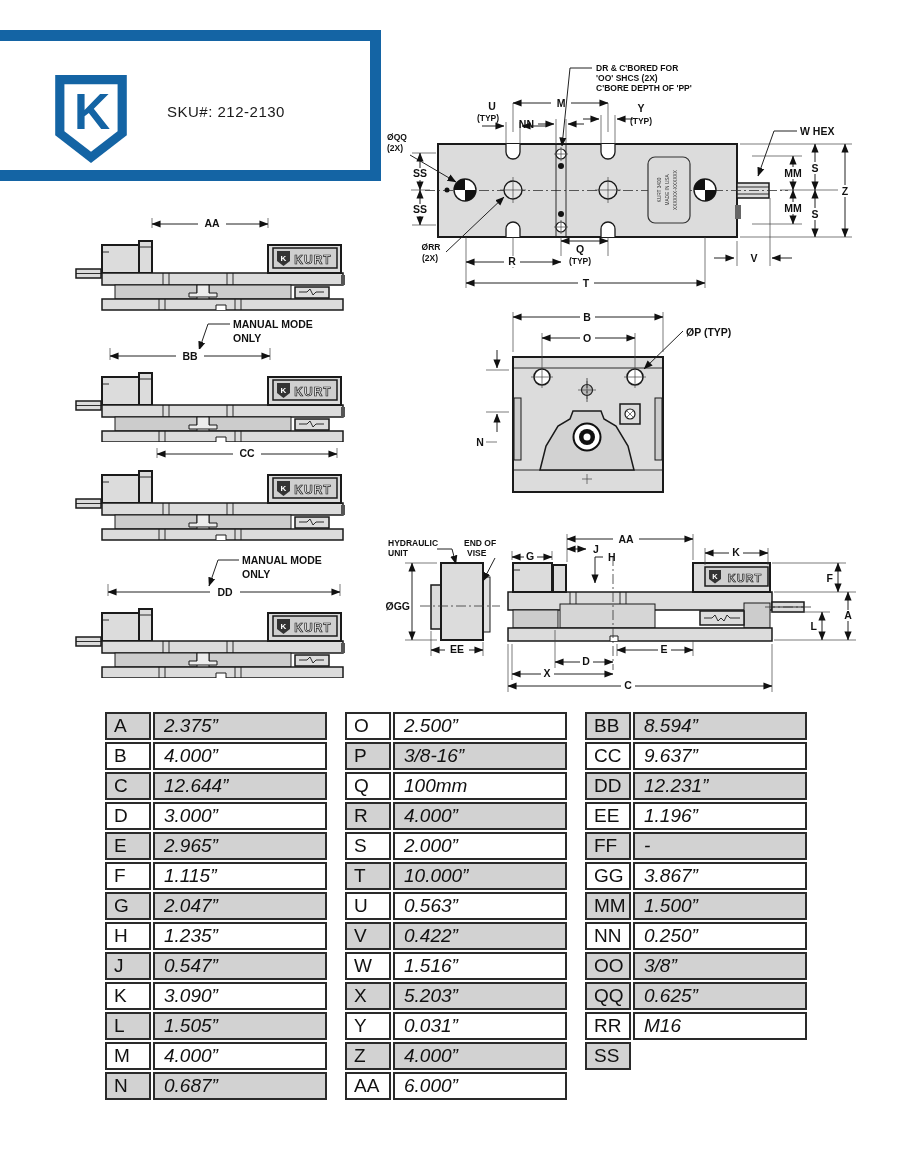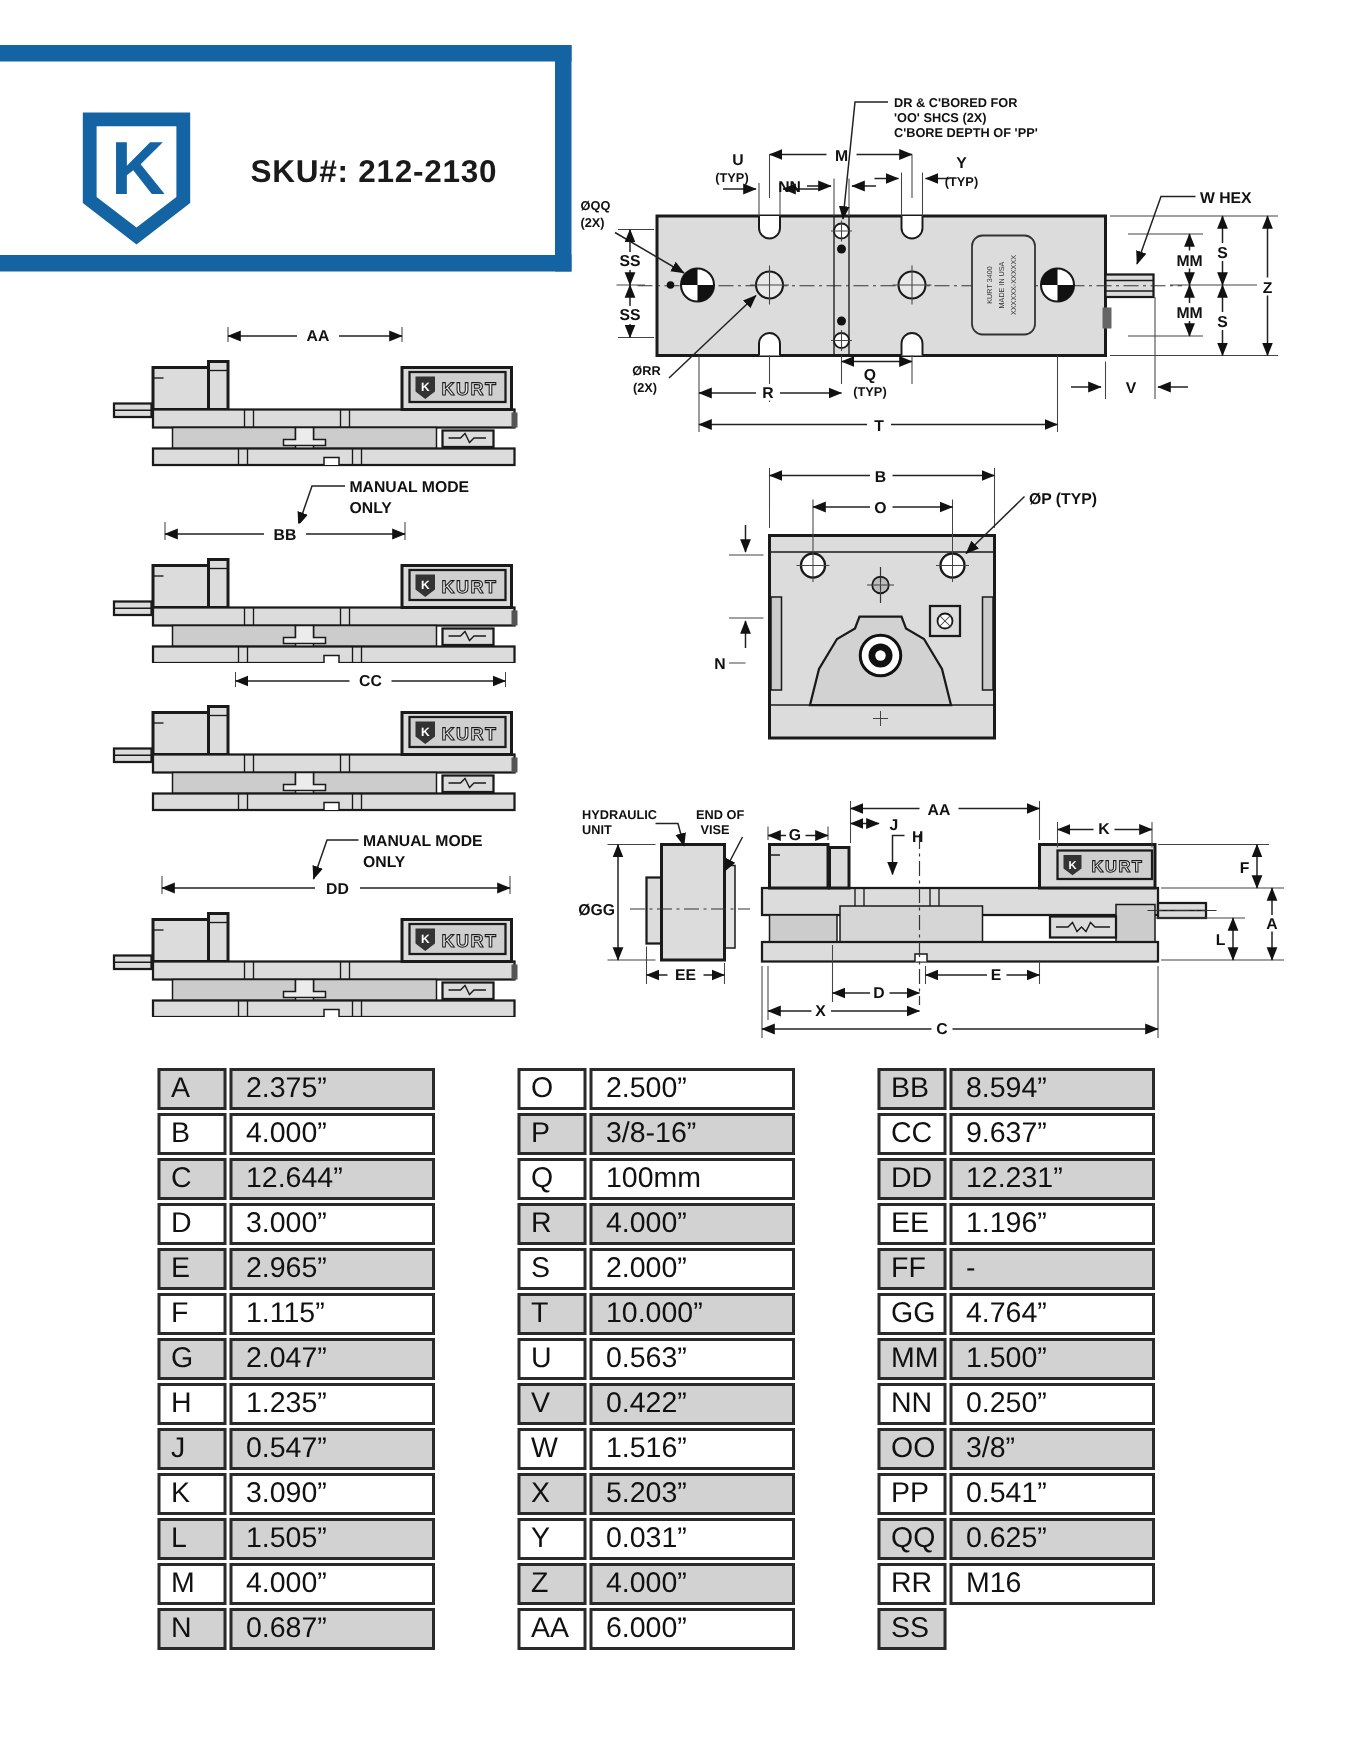--- a/index.html
+++ b/index.html
@@ -4,21 +4,21 @@
 <style>
   * { margin:0; padding:0; box-sizing:border-box; }
   body { background:#fff; font-family:"Liberation Sans", sans-serif; }
   .page { position:relative; width:900px; height:1164px; background:#fff; overflow:hidden; }
   .abs { position:absolute; }
 
   
   .header-box { position:absolute; left:0; top:30px; width:381px; height:151px;
     border:11px solid #1464a4; border-left:none; background:#fff; }
   .logo { position:absolute; left:53px; top:33px; width:76px; height:90px; }
-  .sku { position:absolute; left:167px; top:62px; font-size:21px; font-weight:bold; color:#1a1a1a; letter-spacing:0.5px; }
+  .sku { position:absolute; left:167px; top:62px; font-size:15px; font-weight:normal; color:#1a1a1a; letter-spacing:0.5px; }
 
   
   .part { fill:#dcdcdc; stroke:#1a1a1a; stroke-width:1.5; }
   .part2 { fill:#dcdcdc; stroke:#1a1a1a; stroke-width:2; }
   .dark { fill:#cccccc; stroke:#1a1a1a; stroke-width:1; }
   .thin { stroke:#1a1a1a; stroke-width:0.9; fill:none; }
   .xthin { stroke:#444; stroke-width:0.7; fill:none; }
   .dim { stroke:#222; stroke-width:1; fill:none; }
   .cl { stroke:#333; stroke-width:0.8; stroke-dasharray:10 3 2 3; fill:none; }
   .dtxt { font-family:"Liberation Sans",sans-serif; font-weight:bold; font-size:10.5px; fill:#111; text-anchor:middle; }
@@ -32,21 +32,21 @@
   .plate-txt { font-family:"Liberation Sans",sans-serif; font-size:4.8px; fill:#333; text-anchor:middle; }
   .klet { font-family:"Liberation Sans",sans-serif; font-weight:900; fill:#1464a4; text-anchor:middle; }
   .klet-sm { font-family:"Liberation Sans",sans-serif; font-weight:bold; fill:#fff; text-anchor:middle; }
 
   
   .spec-table { position:absolute; width:222px; }
   .trow { display:flex; gap:2px; margin-bottom:2px; height:28px; }
   .tcell { border:2px solid #2a2a2a; background:#fff; font-size:19px; color:#111;
     display:flex; align-items:center; }
   .tcell.key { width:46px; padding-left:7px; }
-  .tcell.val { width:137px; padding-left:9px; }
+  .tcell.val { width:174px; padding-left:9px;font-style:italic; }
   .trow.shade .tcell { background:#d2d2d2; }
 </style>
 </head>
 <body>
 
 <div class="page">
 
   <svg class="abs" width="0" height="0" style="left:0;top:0" aria-hidden="true">
     <defs>
       <marker id="ah" viewBox="0 0 10 10" refX="9.5" refY="5" markerWidth="9" markerHeight="9" orient="auto-start-reverse">
@@ -559,38 +559,34 @@
       <div class="trow">
         <div class="tcell key">EE</div>
         <div class="tcell val">1.196”</div>
       </div>
       <div class="trow shade">
         <div class="tcell key">FF</div>
         <div class="tcell val">-</div>
       </div>
       <div class="trow">
         <div class="tcell key">GG</div>
-        <div class="tcell val">4.764”</div>
+        <div class="tcell val">3.867”</div>
       </div>
       <div class="trow shade">
         <div class="tcell key">MM</div>
         <div class="tcell val">1.500”</div>
       </div>
       <div class="trow">
         <div class="tcell key">NN</div>
         <div class="tcell val">0.250”</div>
       </div>
       <div class="trow shade">
         <div class="tcell key">OO</div>
         <div class="tcell val">3/8”</div>
       </div>
-      <div class="trow">
-        <div class="tcell key">PP</div>
-        <div class="tcell val">0.541”</div>
-      </div>
       <div class="trow shade">
         <div class="tcell key">QQ</div>
         <div class="tcell val">0.625”</div>
       </div>
       <div class="trow">
         <div class="tcell key">RR</div>
         <div class="tcell val">M16</div>
       </div>
       <div class="trow shade">
         <div class="tcell key">SS</div>

